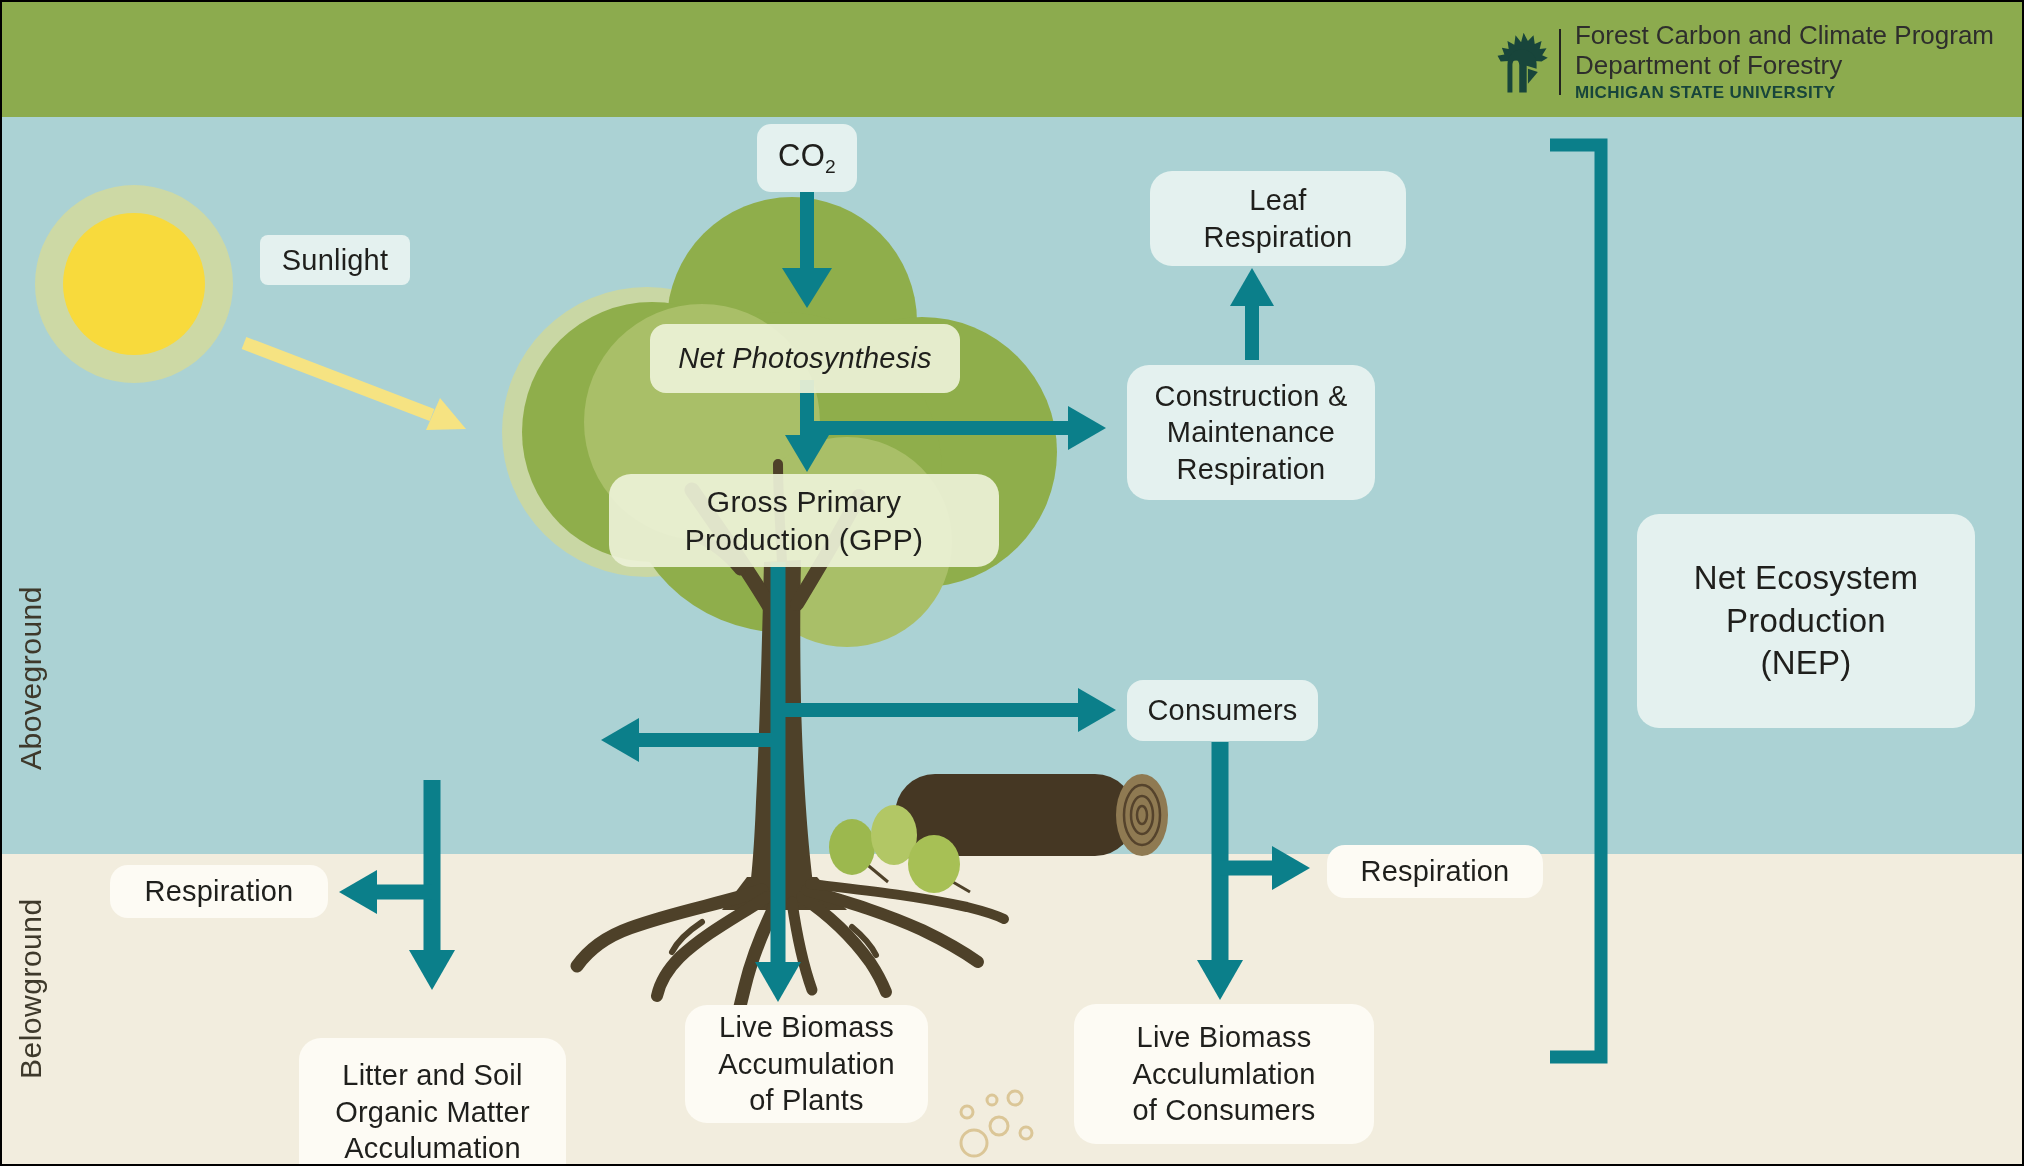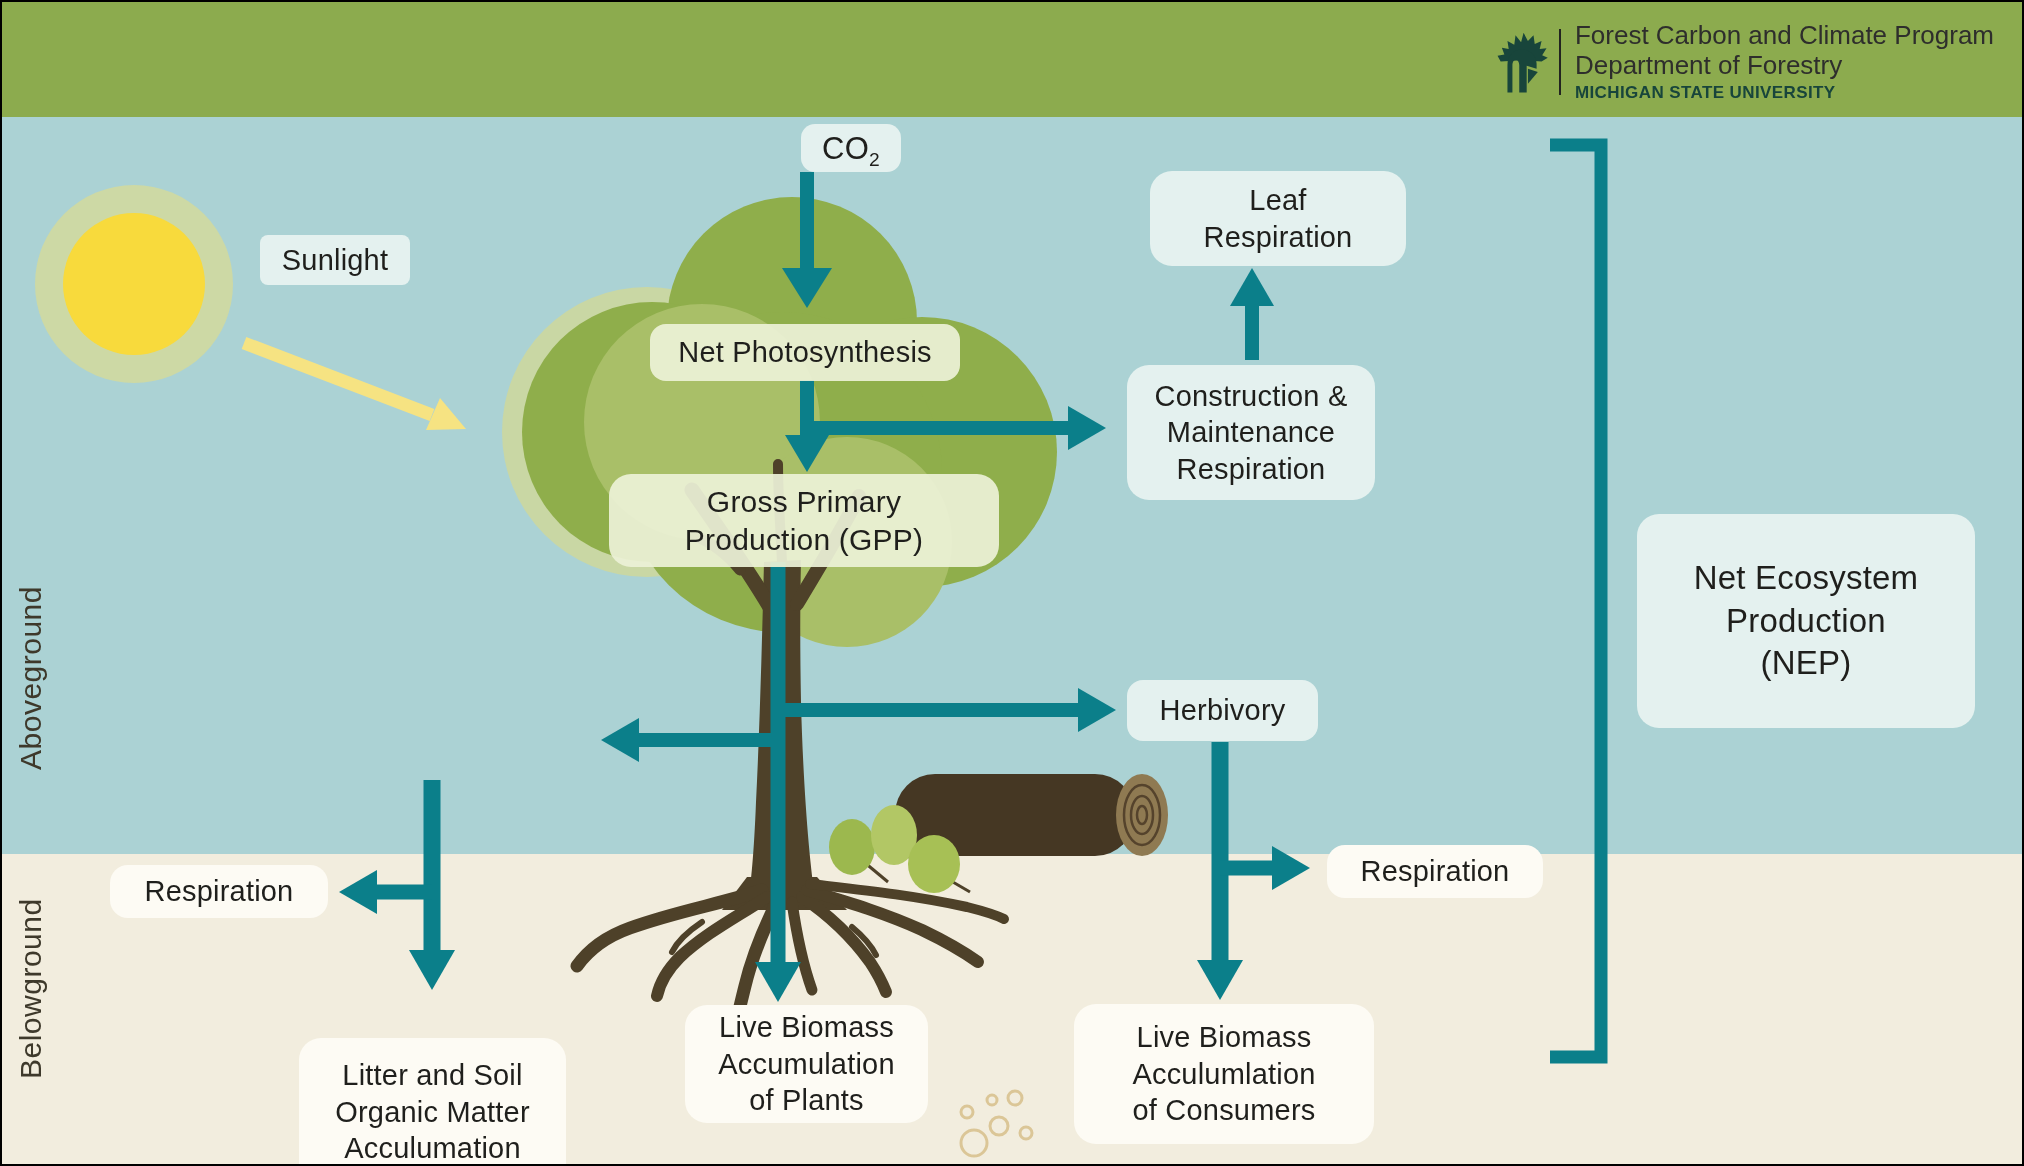--- a/index.html
+++ b/index.html
@@ -168,39 +168,39 @@
       <polygon class="tfill" points="1218,998 1195,958 1241,958"></polygon>
     </g>
     <g>
       <line class="tline" x1="1218" y1="866" x2="1271" y2="866" stroke-width="15"></line>
       <polygon class="tfill" points="1308,866 1270,844 1270,888"></polygon>
     </g>
 
     <path class="bracket" d="M1548,143 H1599 V1055 H1548"></path>
   </svg>
 
-  <div class="box" style="left:799px;top:122px;width:100px;height:48px;border-radius:14px;font-size:31px;align-items:flex-end;">
+  <div class="box" style="left:755px;top:122px;width:100px;height:68px;border-radius:14px;font-size:31px;">
     <span><span>CO</span><sub>2</sub></span>
   </div>
 
   <div class="box" style="left:258px;top:233px;width:150px;height:50px;border-radius:8px;">Sunlight</div>
 
-  <div class="box green" style="left:648px;top:322px;width:310px;height:57px;">Net Photosynthesis</div>
+  <div class="box green" style="left:648px;top:322px;width:310px;height:69px;font-style:italic;">Net Photosynthesis</div>
 
   <div class="box green big" style="left:607px;top:472px;width:390px;height:93px;font-size:30px;text-align:center;">Gross Primary
 Production  (GPP)</div>
 
   <div class="box big" style="left:1148px;top:169px;width:256px;height:95px;">Leaf
 Respiration</div>
 
   <div class="box big" style="left:1125px;top:363px;width:248px;height:135px;">Construction &amp;
 Maintenance
 Respiration</div>
 
-  <div class="box" style="left:1125px;top:678px;width:191px;height:61px;">Herbivory</div>
+  <div class="box" style="left:1125px;top:678px;width:191px;height:61px;">Consumers</div>
 
 
   <div class="box white" style="left:108px;top:863px;width:218px;height:53px;border-radius:18px;">Respiration</div>
 
   <div class="box white" style="left:1325px;top:843px;width:216px;height:53px;border-radius:18px;">Respiration</div>
 
   <div class="box white big" style="left:297px;top:1003px;width:267px;height:148px;margin-top:33px;">Litter and Soil
 Organic Matter
 Acculumation</div>
 

